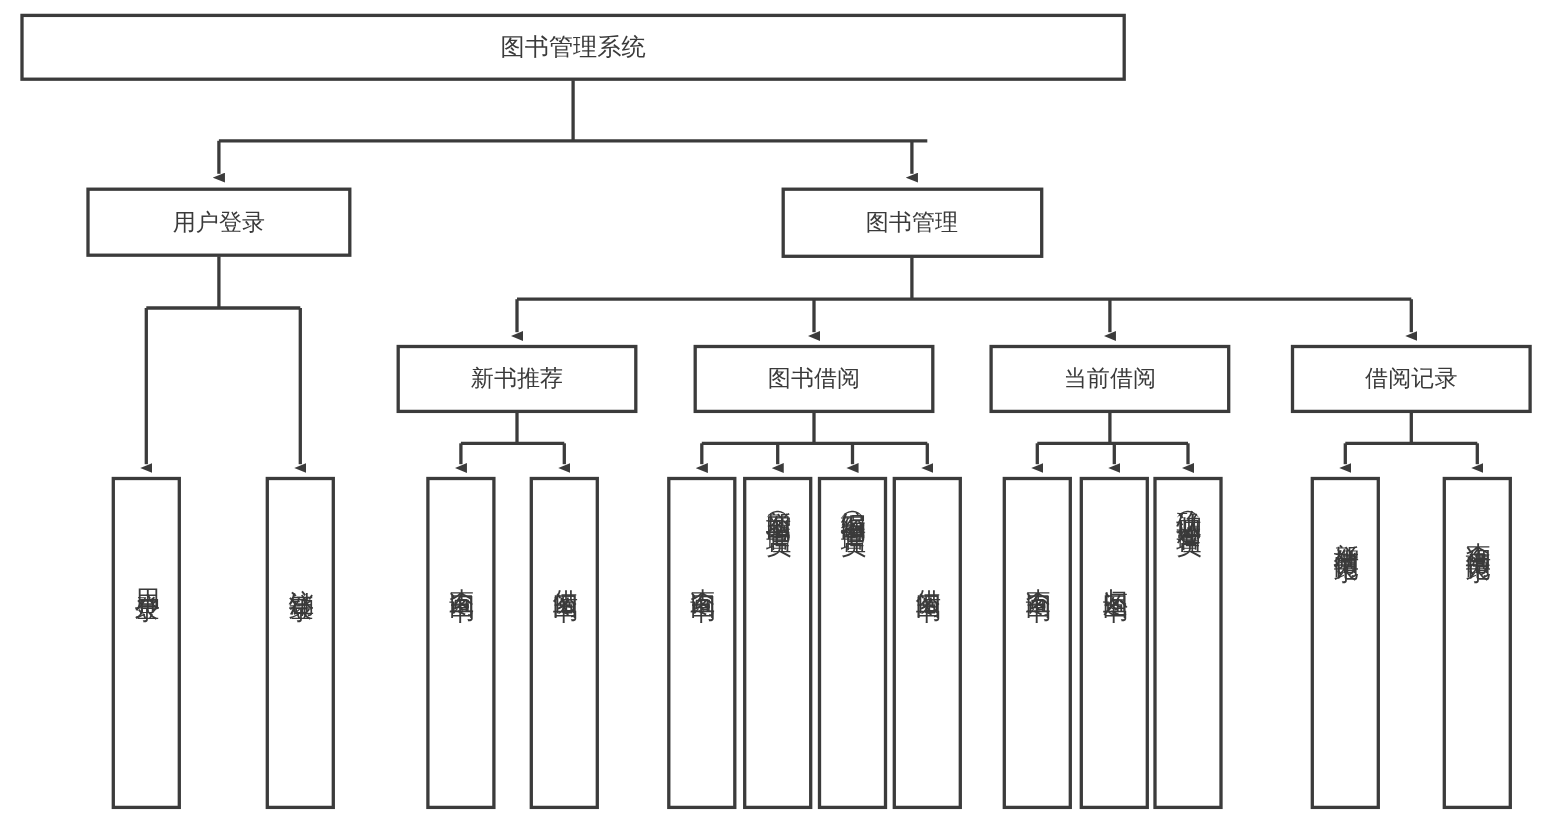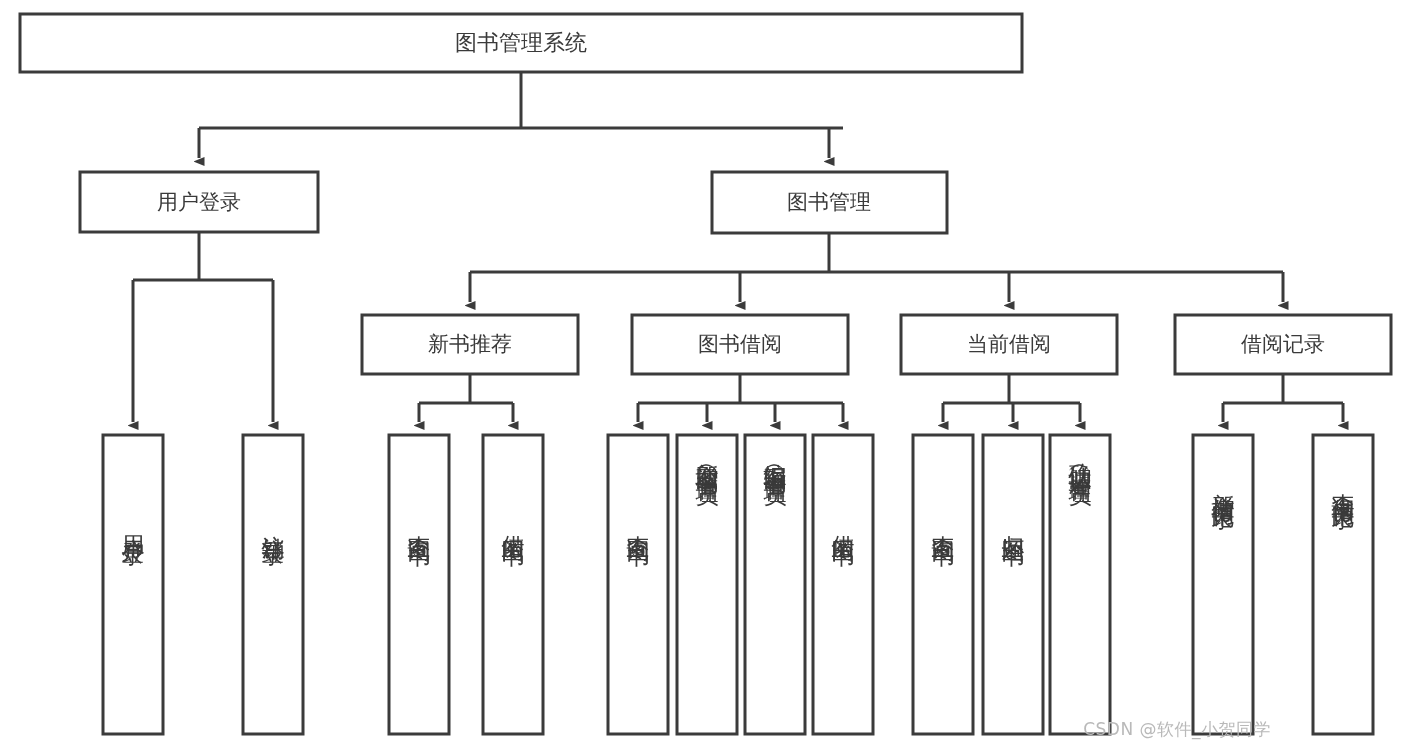--- a/index.html
+++ b/index.html
@@ -238,15 +238,14 @@
     <span class="leaf-label" style="margin-top:10px;">确认归还（管理员）</span>
   </div>
 
   <div class="leaf-label-wrap" style="left:1193px; top:435px; width:60px; height:299px;">
     <span class="leaf-label" style="margin-top:40px;">新增借阅记录</span>
   </div>
   <div class="leaf-label-wrap" style="left:1313px; top:435px; width:60px; height:299px;">
     <span class="leaf-label" style="margin-top:40px;">查询借阅记录</span>
   </div>
 
-  <div class="watermark">CSDN @软件_小贺同学</div>
 
 </div>
 
 </body></html>

